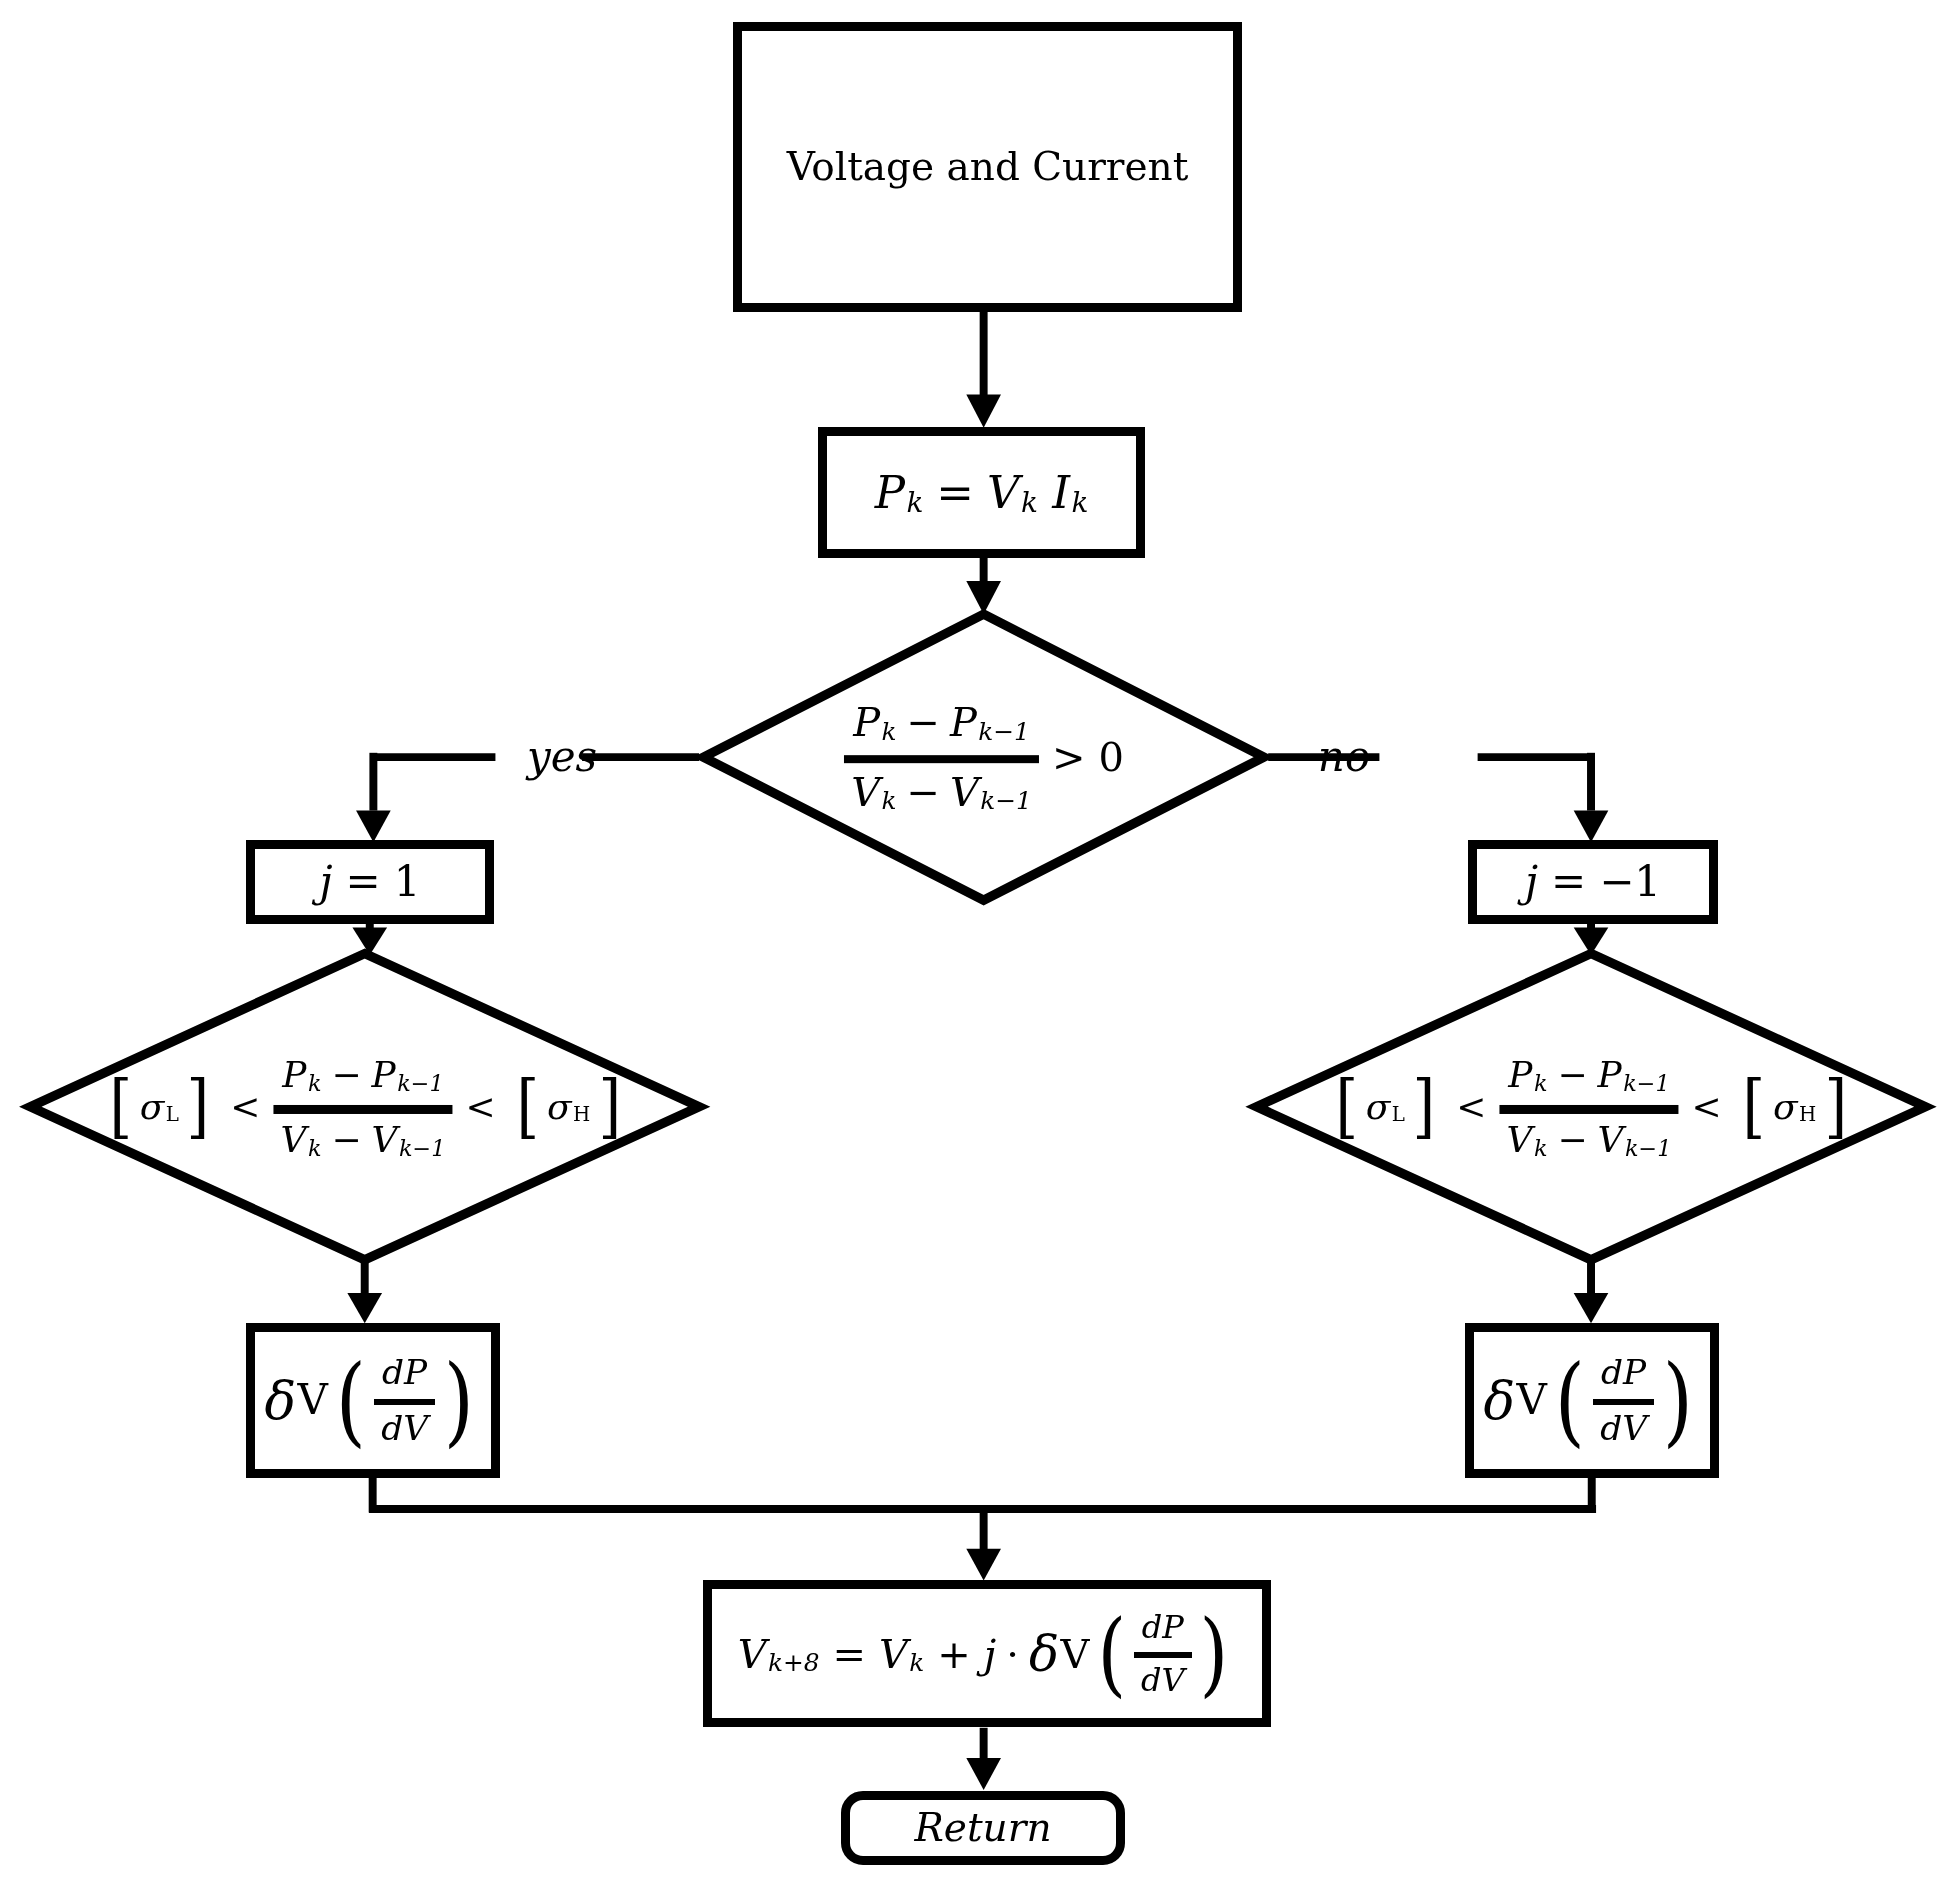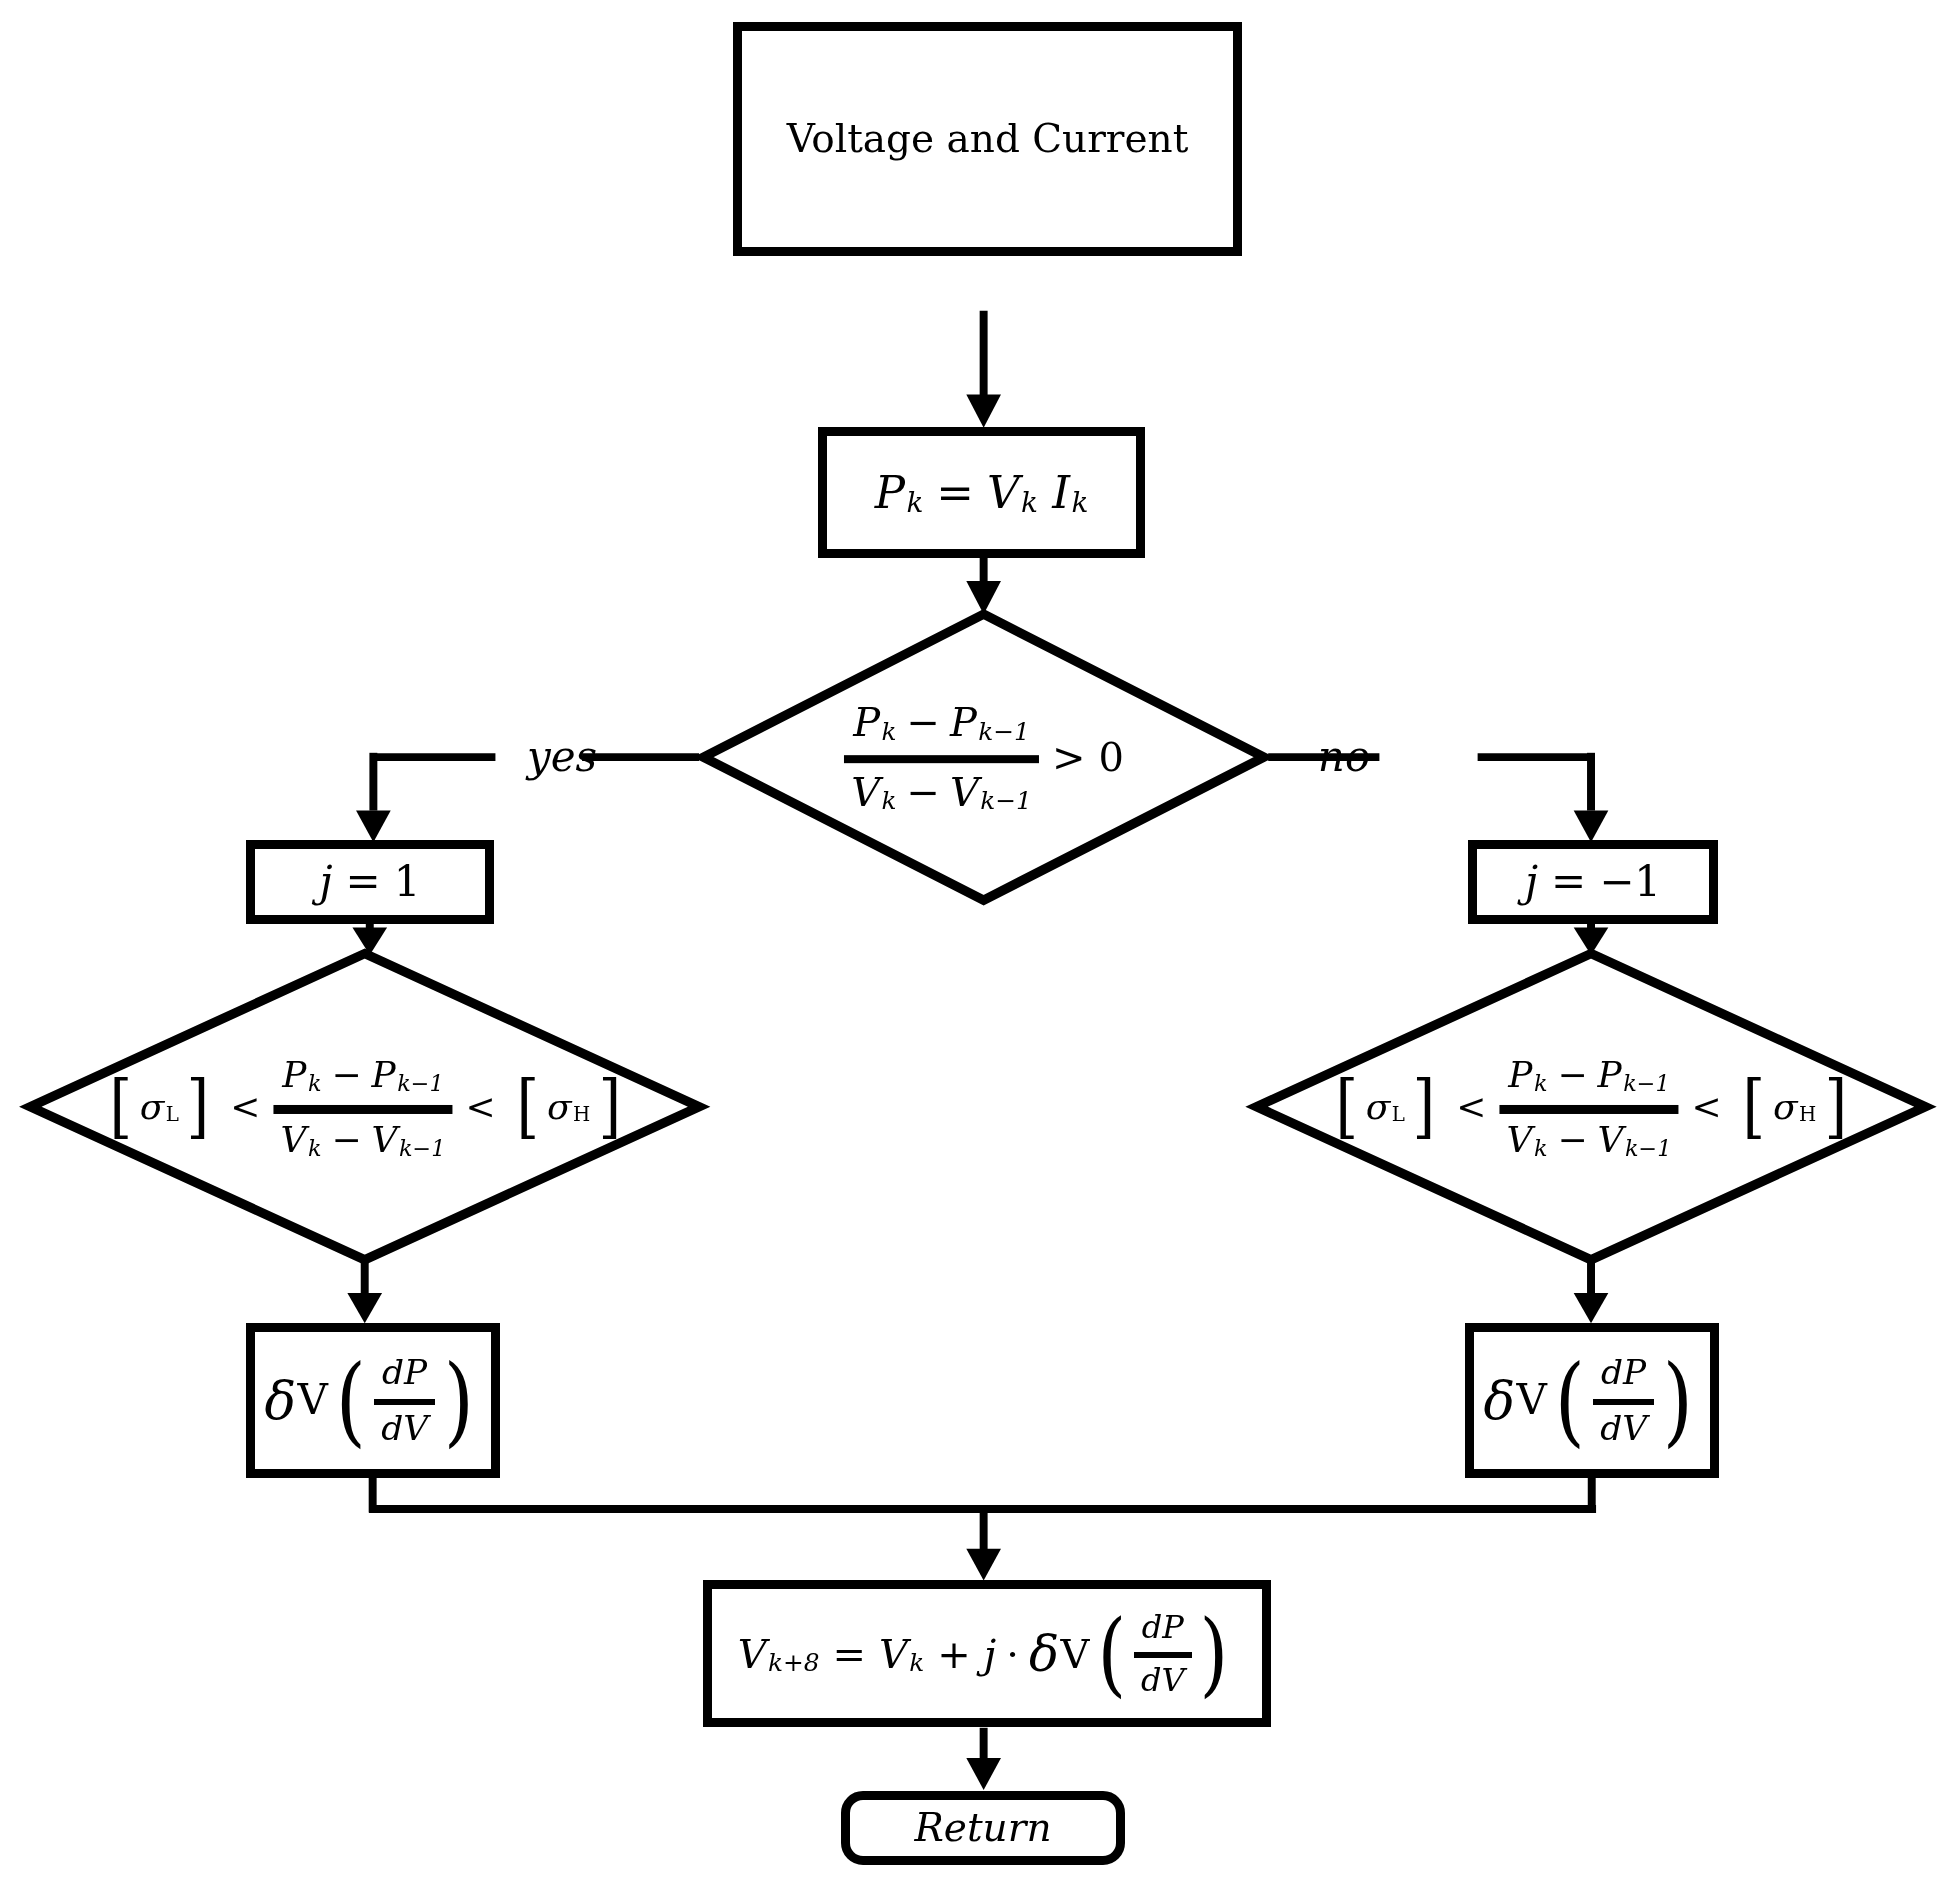--- a/index.html
+++ b/index.html
@@ -94,21 +94,21 @@
       <polygon points="2179,1122 2227,1122 2203,1166"></polygon>
       <polygon points="488,1284 536,1284 512,1322"></polygon>
       <polygon points="2179,1284 2227,1284 2203,1322"></polygon>
       <polygon points="481,1790 529,1790 505,1832"></polygon>
       <polygon points="2179,1790 2227,1790 2203,1832"></polygon>
       <polygon points="1338,2144 1386,2144 1362,2188"></polygon>
       <polygon points="1338,2434 1386,2434 1362,2478"></polygon>
     </g>
   </svg>
 
-  <div class="box f-meas" style="left:733px; top:21.7px; width:509px; height:234px;">
+  <div class="box f-meas" style="left:733px; top:21.7px; width:509px; height:290px;">
     <div class="center-text">
       <div>Voltage and Current</div>
     </div>
   </div>
 
   <div class="box mrow f-pk" style="left:818px; top:427px; width:327px; height:131px;">
     <span class="it">P</span>
       <span class="sb">k</span>
     <span class="op">=</span>
     <span class="it">V</span>

